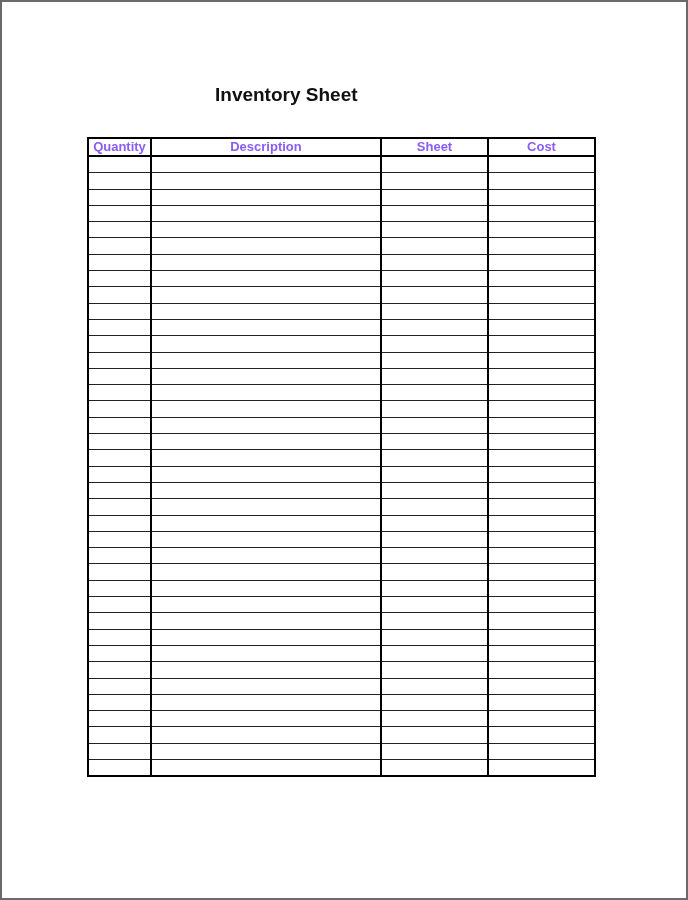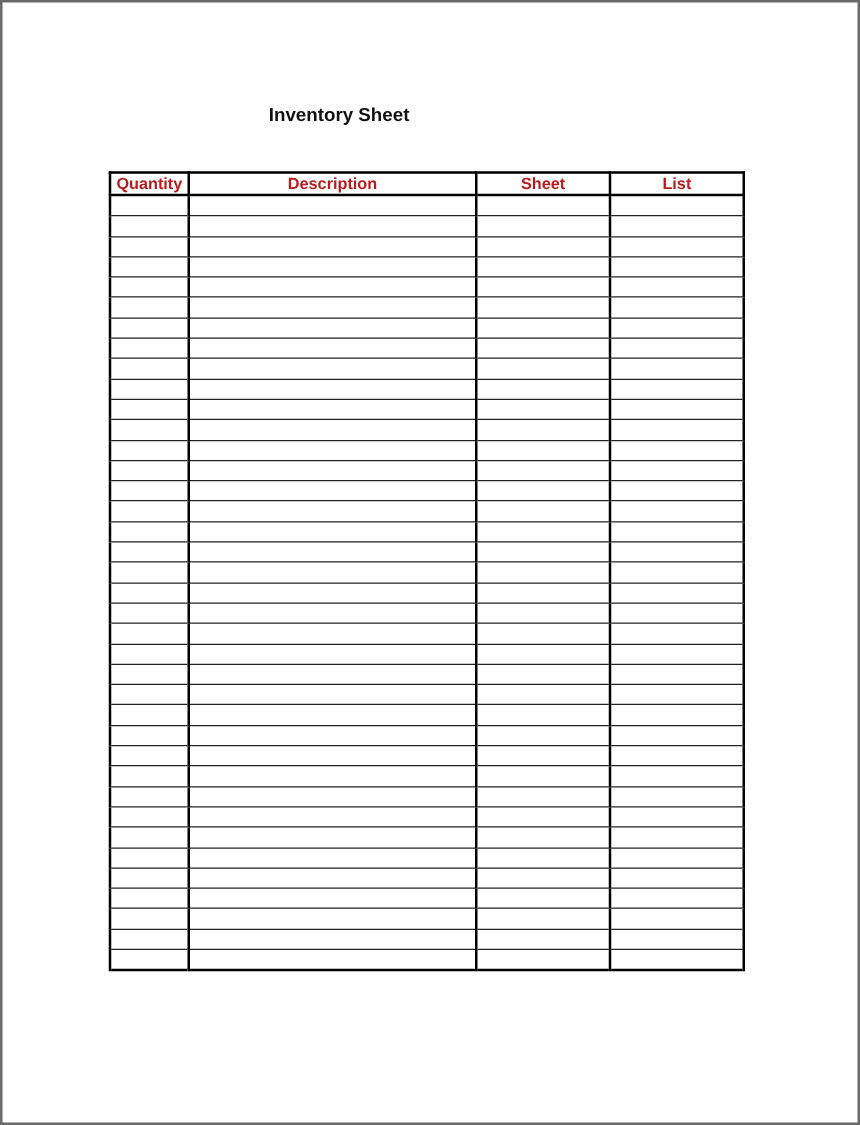--- a/index.html
+++ b/index.html
@@ -3,36 +3,36 @@
 <meta charset="utf-8">
 <style>
   html, body { margin: 0; padding: 0; background: #ffffff; }
   body { width: 688px; height: 900px; position: relative; overflow: hidden; }
   .page {
     position: absolute; left: 0; top: 0; width: 688px; height: 900px;
     box-sizing: border-box; border: 2px solid #6a6a6a; background: #ffffff;
   }
   .title {
     position: absolute; left: 213px; top: 82px;
-    font-family: "Liberation Sans", sans-serif; font-weight: bold; font-size: 15px;
+    font-family: "Liberation Sans", sans-serif; font-weight: bold; font-size: 19px;
     color: #111; white-space: nowrap;
   }
   table.inv {
     position: absolute; left: 85px; top: 135px;
     border-collapse: collapse; table-layout: fixed;
     border: 2px solid #000;
   }
   table.inv col.c-qty { width: 63px; }
   table.inv col.c-desc { width: 230px; }
   table.inv col.c-list { width: 107px; }
   table.inv col.c-cost { width: 107px; }
   table.inv th {
     height: 16px; padding: 0; border: 2px solid #000;
     font-family: "Liberation Sans", sans-serif; font-weight: bold; font-size: 13px;
-    color: #b91c1c; text-align: center; line-height: 16px; overflow: hidden; white-space: nowrap;
+    color: #8b5cf6; text-align: center; line-height: 16px; overflow: hidden; white-space: nowrap;
   }
   table.inv td {
     height: 15.3px; padding: 0; border-left: 2px solid #000; border-right: 2px solid #000;
     border-top: 1.5px solid #222; border-bottom: 1.5px solid #222;
   }
 </style>
 </head>
 <body>
 
 <div class="page">
@@ -43,21 +43,21 @@
       <col class="c-qty">
         <col class="c-desc">
         <col class="c-list">
         <col class="c-cost">
     </colgroup>
     <thead>
       <tr>
         <th>Quantity</th>
         <th>Description</th>
         <th>Sheet</th>
-        <th>List</th>
+        <th>Cost</th>
       </tr>
     </thead>
     <tbody id="inv-body">
         <tr>
           <td></td>
           <td></td>
           <td></td>
           <td></td>
         </tr>
         <tr>

